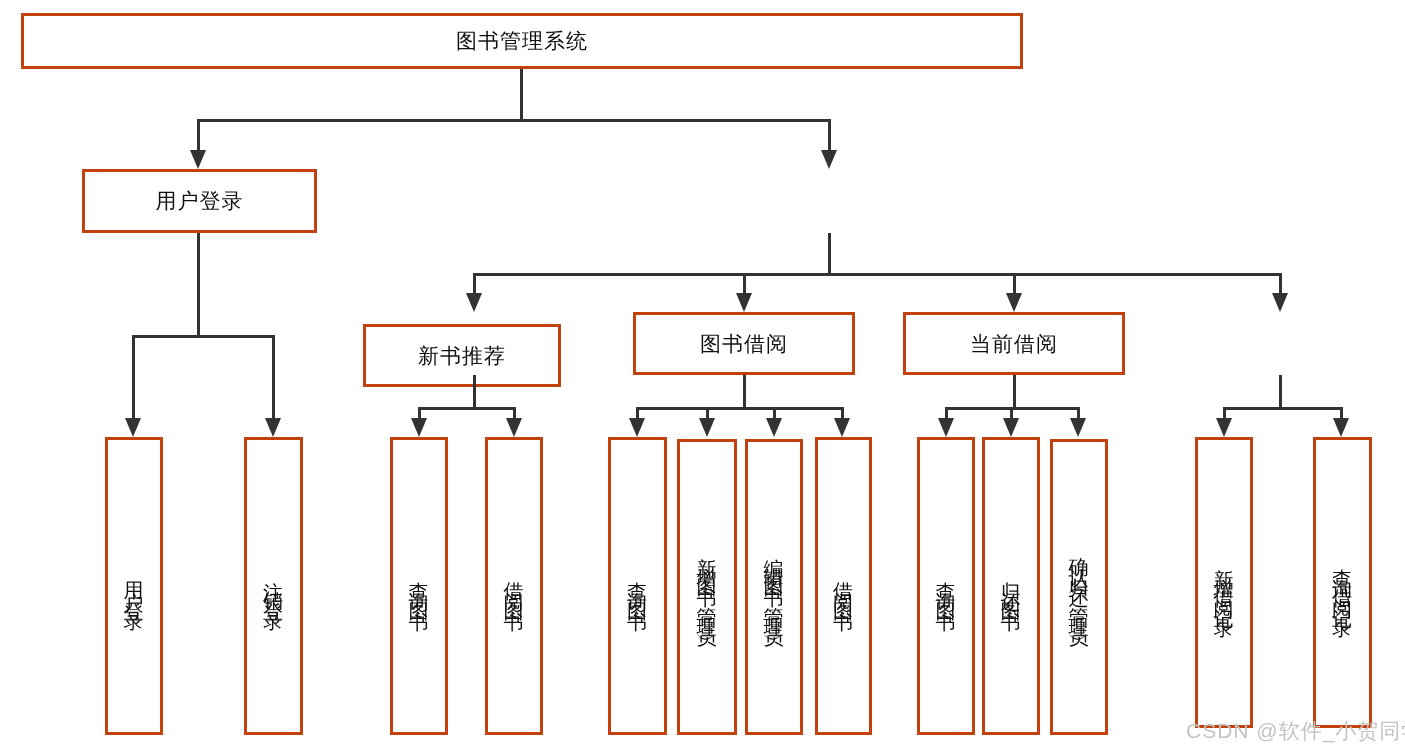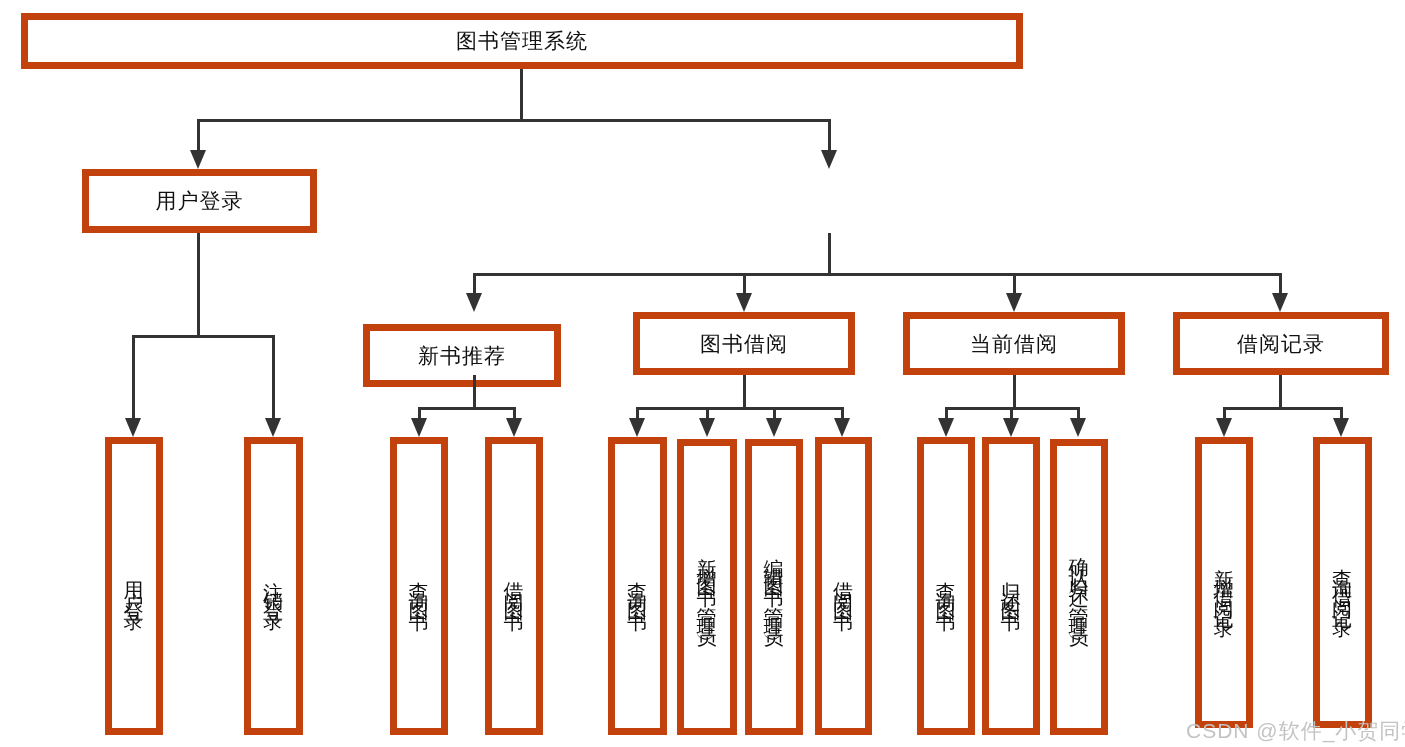--- a/index.html
+++ b/index.html
@@ -6,21 +6,21 @@
   html,body { background:#ffffff; }
   .canvas {
     position:relative;
     width:1405px; height:747px;
     background:#ffffff;
     font-family:"Liberation Sans", sans-serif;
     overflow:hidden;
   }
   .box {
     position:absolute;
-    border:7px solid #c2410c;
+    border:3px solid #c2410c;
     background:#ffffff;
     display:flex; align-items:center; justify-content:center;
     color:#111111;
   }
   .hlabel { font-size:21px; letter-spacing:1px; white-space:nowrap; }
   .vbox > span {
     writing-mode:vertical-rl;
     text-orientation:mixed;
     font-size:20px;
     letter-spacing:10px;
@@ -91,23 +91,20 @@
 
   <div class="box" style="left:363px; top:324px; width:198px; height:63px;">
     <span class="hlabel">新书推荐</span>
   </div>
   <div class="box" style="left:633px; top:312px; width:222px; height:63px;">
     <span class="hlabel">图书借阅</span>
   </div>
   <div class="box" style="left:903px; top:312px; width:222px; height:63px;">
     <span class="hlabel">当前借阅</span>
   </div>
-  <div class="box" style="left:1173px; top:312px; width:216px; height:63px;">
-    <span class="hlabel">借阅记录</span>
-  </div>
 
   <div class="vl" style="left:473px; top:375px; height:35px;"></div>
   <div class="hl" style="left:418px; top:407px; width:97px;"></div>
   <div class="vl" style="left:418px; top:407px; height:14px;"></div>
   <div class="ah" style="left:411px; top:418px;"></div>
   <div class="vl" style="left:513px; top:407px; height:14px;"></div>
   <div class="ah" style="left:506px; top:418px;"></div>
 
   <div class="box vbox" style="left:390px; top:437px; width:58px; height:298px;">
     <span>查询图书</span>

